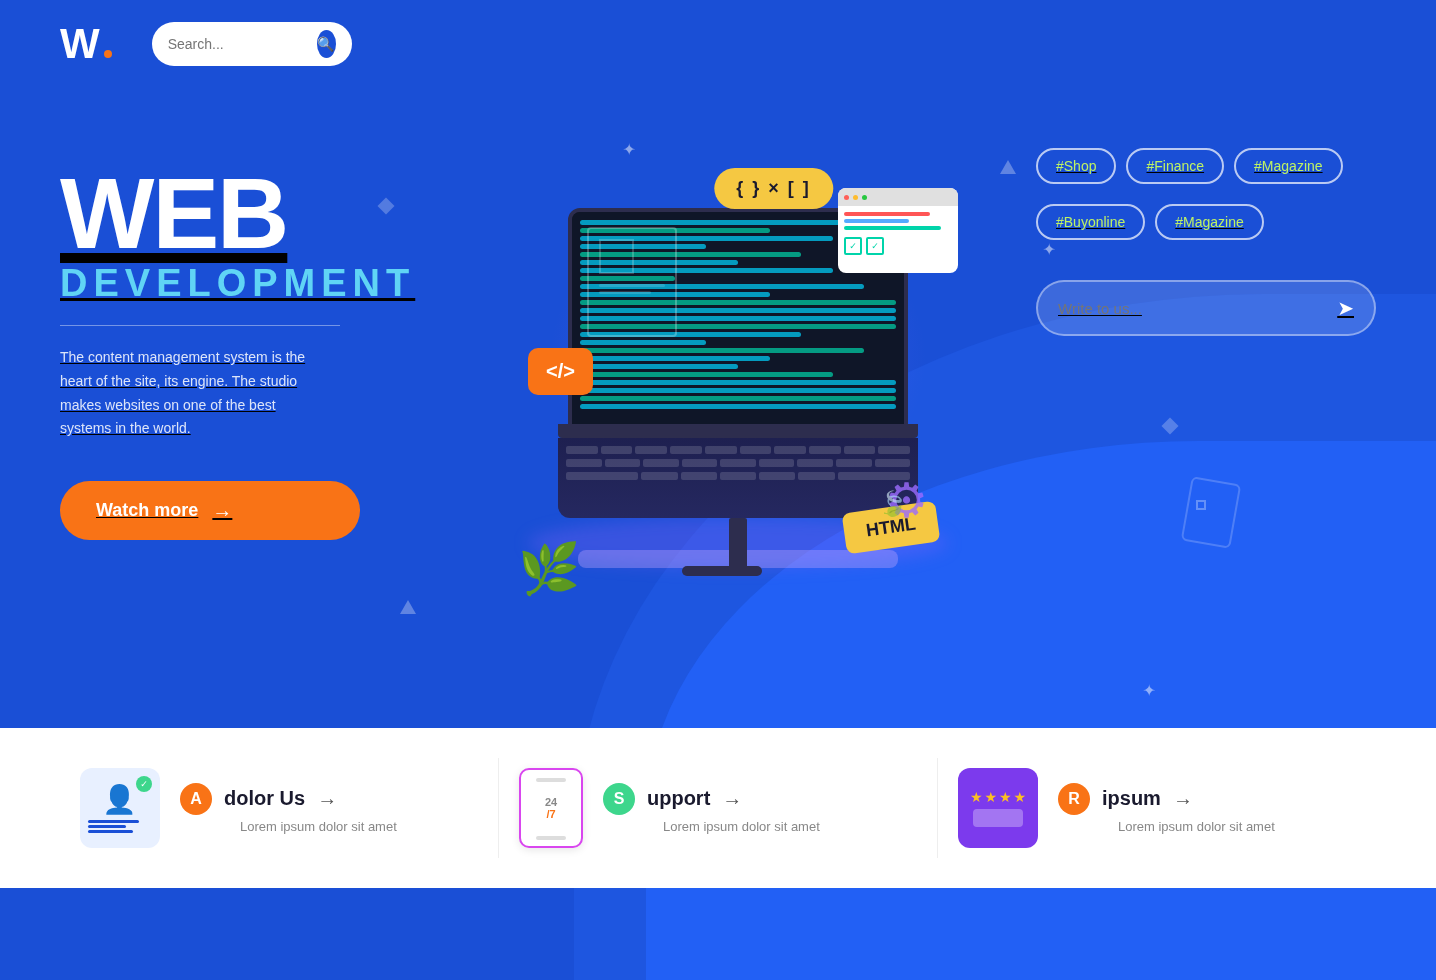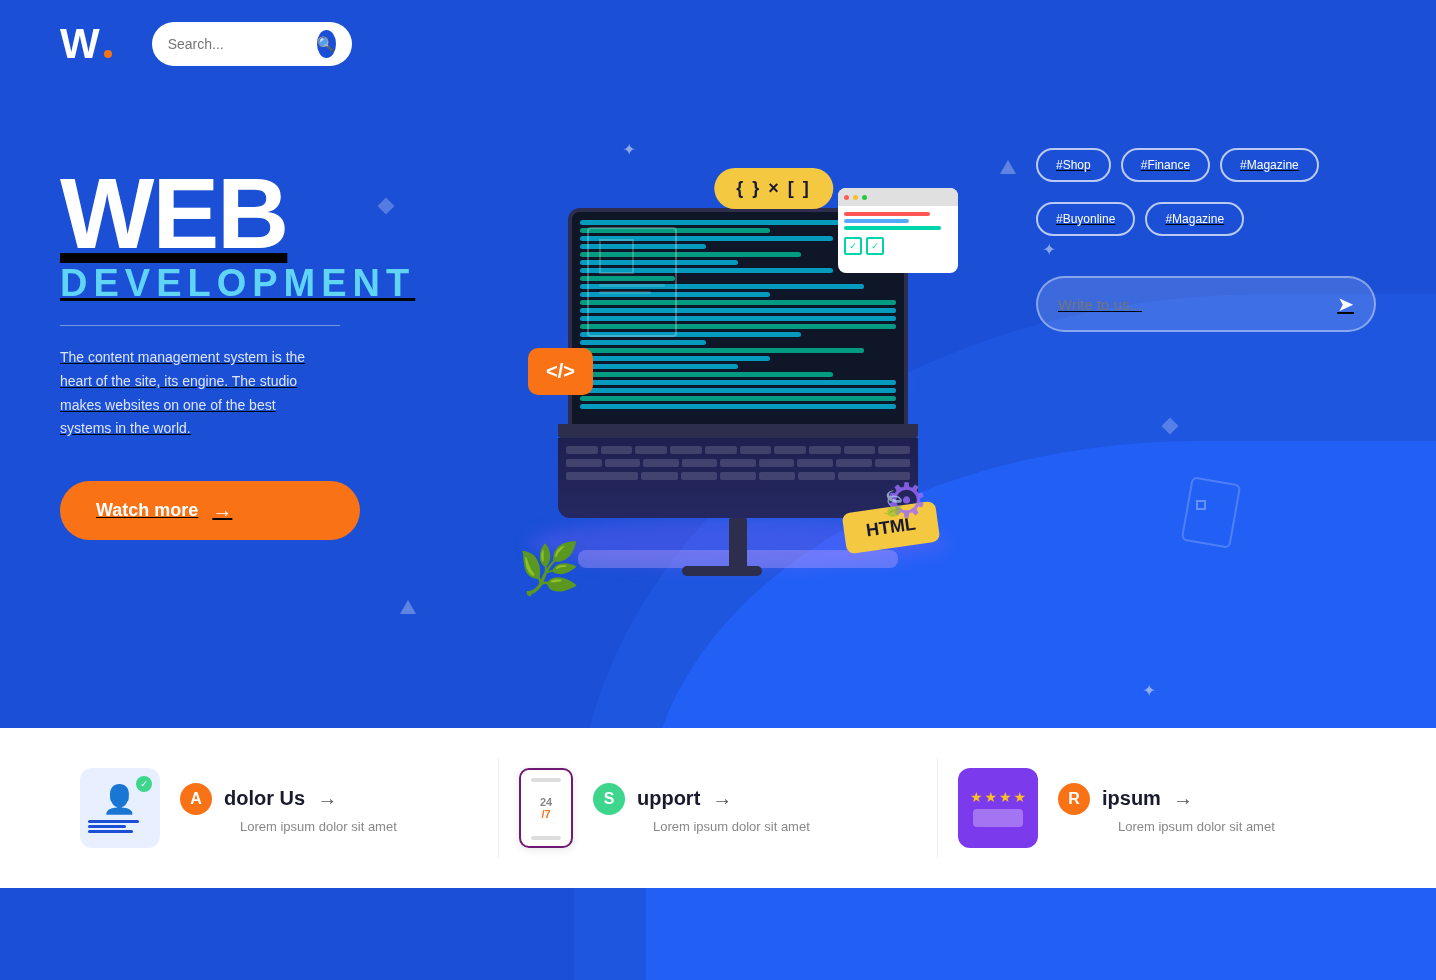--- a/index.html
+++ b/index.html
@@ -366,22 +366,22 @@
     }
     .tags-row {
       display: flex;
       gap: 10px;
       flex-wrap: wrap;
     }
     .tag-pill {
       border: 2px solid rgba(255,255,255,0.7);
       border-radius: 25px;
       padding: 8px 18px;
-      color: #ffffff;
-      font-size: 12px;
+      color: #bef264;
+      font-size: 14px;
       font-weight: 500;
       cursor: pointer;
     }
     .write-us-box {
       display: flex;
       align-items: center;
       background: rgba(255,255,255,0.15);
       border: 2px solid rgba(255,255,255,0.4);
       border-radius: 35px;
       padding: 14px 20px;
@@ -465,25 +465,25 @@
       cursor: pointer;
     }
     .bottom-card-desc {
       font-size: 13px;
       color: #888;
       margin-left: 60px;
     }
 
     
     .phone-24 {
-      width: 54px;
+      width: 64px;
       height: 80px;
       background: white;
       border-radius: 10px;
-      border: 2px solid #701a75;
+      border: 2px solid #d946ef;
       display: flex;
       flex-direction: column;
       align-items: center;
       justify-content: center;
       position: relative;
       box-shadow: 0 2px 8px rgba(0,0,0,0.1);
     }
     .phone-24-bar {
       position: absolute;
       top: 8px;

